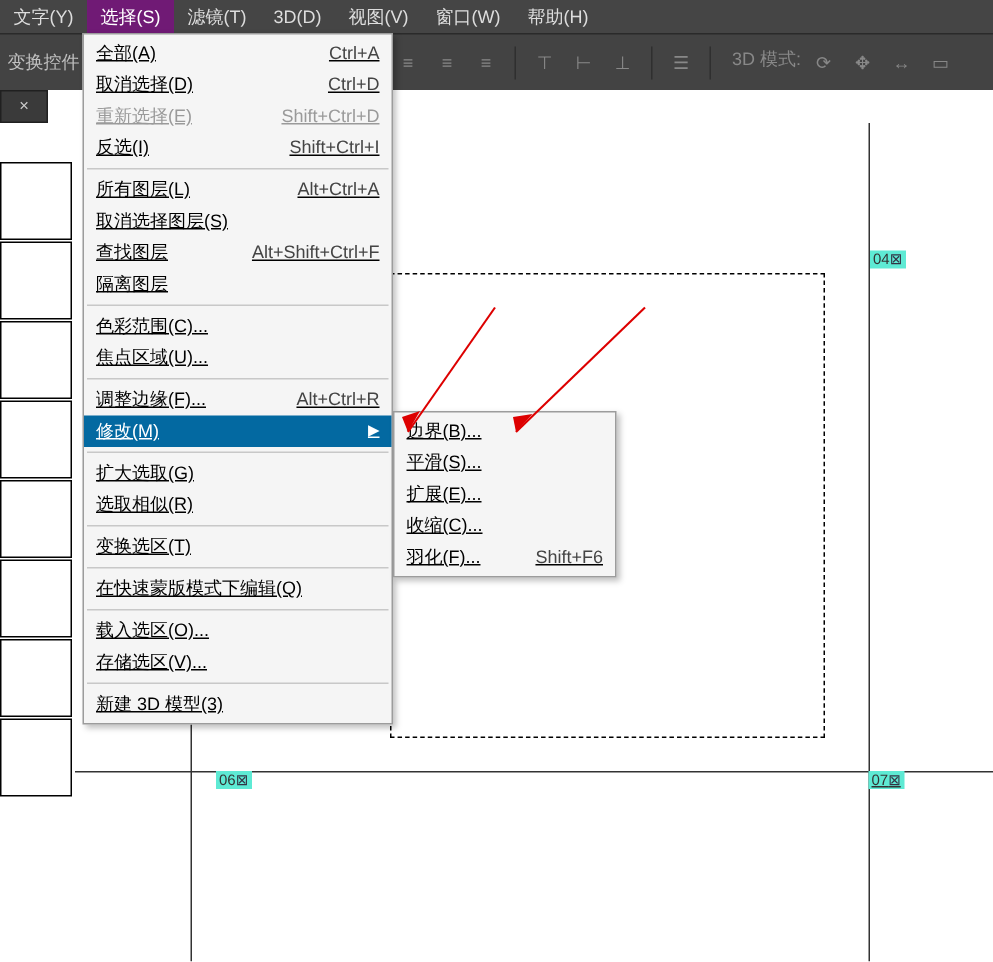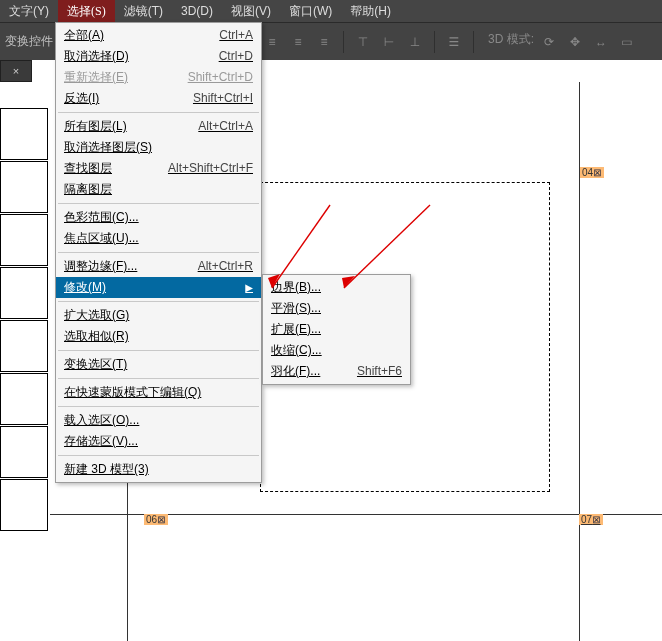--- a/index.html
+++ b/index.html
@@ -18,23 +18,22 @@
     color: #ddd;
     display: flex;
     align-items: flex-start;
     padding-left: 0;
   }
   .menubar-item {
     padding: 0 9px; height: 22px; line-height: 22px;
     cursor: default;
   }
   .menubar-item.active {
-    background: #7f1d1d;
+    background: #701a75;
     color: #fff;
-    font-family: Liberation Serif, serif;
   }
   .toolbar {
     position: absolute; top: 22px; left: 0; right: 0;
     height: 38px;
     background: #434343;
     border-top: 1px solid #2a2a2a;
     color: #c0c0c0;
     display: flex;
     align-items: center;
     padding-left: 5px;
@@ -65,21 +64,21 @@
     margin-bottom: 1px;
   }
   .canvas-area {
     position: absolute;
     left: 50px; top: 82px; right: 0; bottom: 0;
     background: #fff;
   }
   .ruler-num {
     position: absolute;
     font-size: 10px; color: #333;
-    background: #fdba74; padding: 0 2px;
+    background: #5eead4; padding: 0 2px;
   }
   .ruler-x-icon { font-size: 10px; color:#334; }
   .guide-h { position: absolute; left: 0; right: 0; border-top: 1px solid #333; }
   .guide-v { position: absolute; top: 0; bottom: 0; border-left: 1px solid #333; }
   .selection {
     position: absolute;
     border: 1px dashed #000;
     left: 210px; top: 100px;
     width: 290px; height: 310px;
   }

